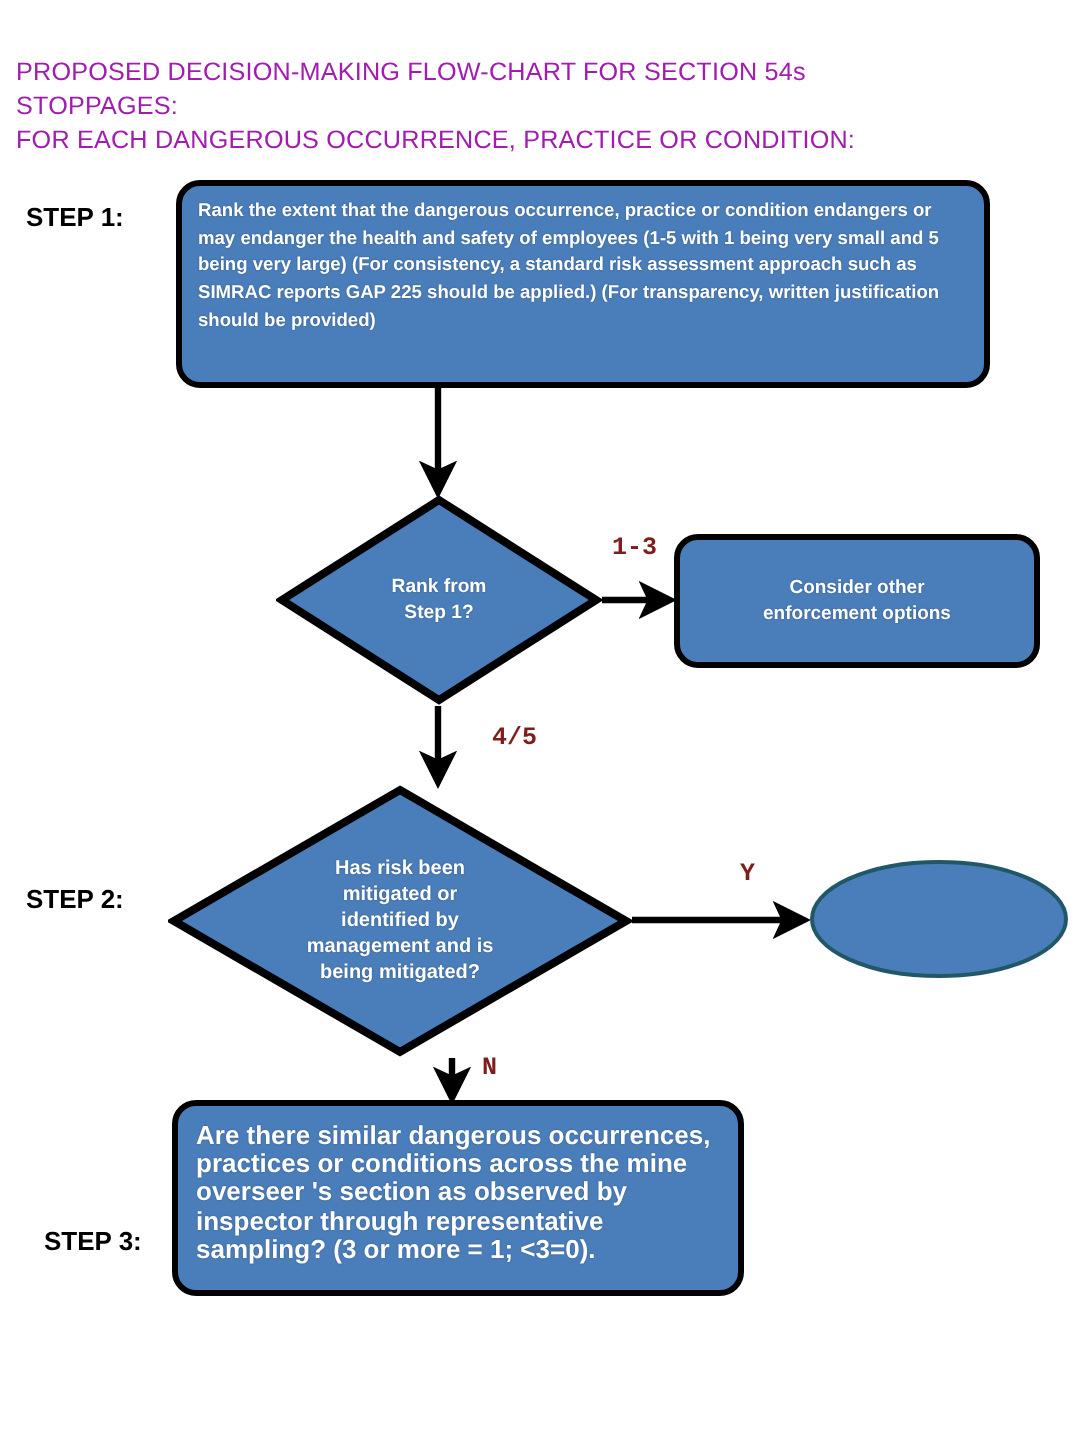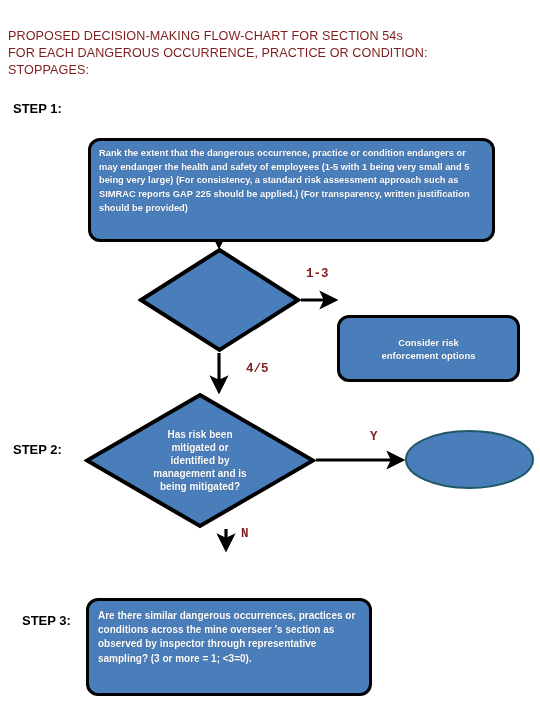--- a/index.html
+++ b/index.html
@@ -19,21 +19,21 @@
   #title-block {
     position: absolute;
     left: 8px;
     top: 28px;
     width: 530px;
   }
   #title-block .title-line {
     font-family: "Liberation Sans", sans-serif;
     font-size: 12.6px;
     font-weight: 400;
-    color: #7f1d1d;
+    color: #a21caf;
     line-height: 17px;
     letter-spacing: 0.1px;
     white-space: nowrap;
   }
 
   
   .step-label {
     position: absolute;
     font-family: "Liberation Sans", sans-serif;
     font-size: 13px;
@@ -54,21 +54,20 @@
     white-space: pre-line;
   }
 
   
   .round-box {
     position: absolute;
     background: #4A7EBB;
     border: 3px solid #000000;
     border-radius: 12px;
     box-sizing: border-box;
-    margin-top: 48px;
   }
   #step1-box {
     left: 88px;
     top: 90px;
     width: 407px;
     height: 104px;
   }
   #step1-box .shape-text {
     position: absolute;
     left: 8px;
@@ -100,21 +99,21 @@
     left: 86px;
     top: 550px;
     width: 286px;
     height: 98px;
   }
   #step3-box .shape-text {
     position: absolute;
     left: 9px;
     top: 8px;
     right: 5px;
-    font-size: 10px;
+    font-size: 13px;
     line-height: 14.2px;
     text-align: left;
   }
 
   
   .diamond-wrap { position: absolute; }
   .diamond-wrap svg { position: absolute; left: 0; top: 0; }
   .diamond-wrap .shape-text {
     position: absolute;
     left: 0; right: 0;
@@ -167,22 +166,22 @@
   #edge-label-13   { left: 306px; top: 267px; }
   #edge-label-45   { left: 246px; top: 362px; }
   #edge-label-y    { left: 370px; top: 430px; }
   #edge-label-n    { left: 241px; top: 527px; }
 </style>
 </head>
 <body>
 
 <div id="title-block">
   <div class="title-line">PROPOSED DECISION-MAKING FLOW-CHART FOR SECTION 54s</div>
+  <div class="title-line">STOPPAGES:</div>
   <div class="title-line">FOR EACH DANGEROUS OCCURRENCE, PRACTICE OR CONDITION:</div>
-  <div class="title-line">STOPPAGES:</div>
 </div>
 
 <div class="step-label" id="step-label-1">STEP 1:</div>
 <div class="step-label" id="step-label-2">STEP 2:</div>
 <div class="step-label" id="step-label-3">STEP 3:</div>
 
 <svg id="connectors" viewBox="0 0 540 720">
   <defs>
     <marker id="arrowhead" markerWidth="6" markerHeight="6" refX="4.6" refY="3" orient="auto">
       <path d="M0,0 L6,3 L0,6 L1.4,3 Z" fill="#000000"></path>
@@ -201,24 +200,26 @@
 </svg>
 
 <div class="round-box" id="step1-box">
   <div class="shape-text">Rank the extent that the dangerous occurrence, practice or condition endangers or may endanger the  health and safety of employees (1-5 with 1 being very small and 5 being very large) (For consistency, a standard risk assessment approach such as SIMRAC reports GAP 225 should be applied.) (For transparency, written justification should be provided)</div>
 </div>
 
 <div class="diamond-wrap" id="diamond-1">
   <svg width="163" height="106" viewBox="0 0 163 106">
     <polygon points="81.5,3 160,53 81.5,103 3,53" fill="#4A7EBB" stroke="#000000" stroke-width="4"></polygon>
   </svg>
+  <div class="shape-text">Rank from
+Step 1?</div>
 </div>
 
 <div class="round-box" id="consider-box">
-  <div class="shape-text">Consider risk
+  <div class="shape-text">Consider other
 enforcement options</div>
 </div>
 
 <div class="diamond-wrap" id="diamond-2">
   <svg width="232" height="137" viewBox="0 0 232 137">
     <polygon points="116,3 229,68.5 116,134 3,68.5" fill="#4A7EBB" stroke="#000000" stroke-width="4"></polygon>
   </svg>
   <div class="shape-text">Has risk been
 mitigated or
 identified by

